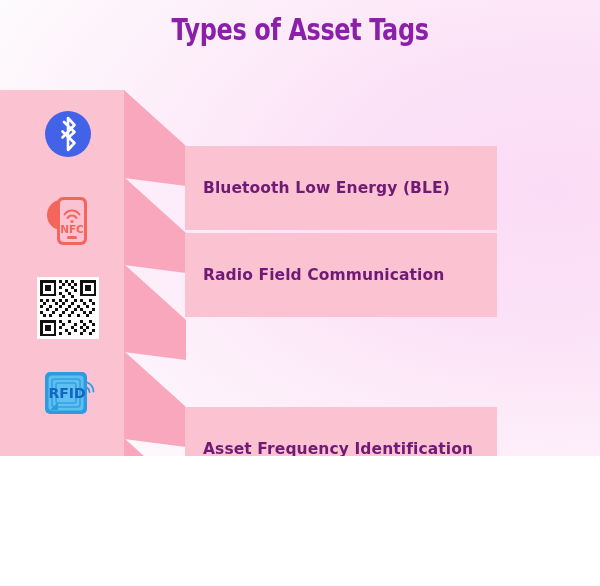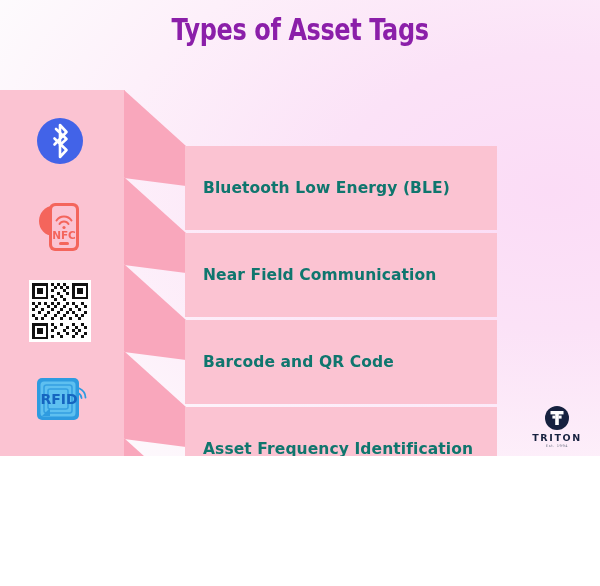--- a/index.html
+++ b/index.html
@@ -77,33 +77,33 @@
     height: 84px;
     background: #FBC3D2;
     display: flex;
     align-items: center;
   }
   .bar-label {
     padding-left: 18px;
     font-family: "DejaVu Sans", sans-serif;
     font-size: 15.5px;
     font-weight: bold;
-    color: #0f766e;
+    color: #701a75;
     letter-spacing: 0.1px;
     white-space: nowrap;
   }
 
   .icon-wrap {
     position: absolute;
-    left: 26px;
+    left: 34px;
     top: 10px;
     width: 68px;
     height: 68px;
     display: flex;
-    align-items: flex-end;
+    align-items: center;
     justify-content: center;
   }
 
   
   #logo {
     position: absolute;
     right: 12px;
     bottom: 8px;
     width: 62px;
     text-align: center;
@@ -163,21 +163,21 @@
         <rect x="28" y="43" width="10" height="3" rx="1.5" fill="#F4655C"></rect>
         <g fill="none" stroke="#F4655C" stroke-width="2" stroke-linecap="round">
           <path d="M25.5 21.5 a9 9 0 0 1 15 0"></path>
           <path d="M28.5 25 a5.2 5.2 0 0 1 9 0"></path>
         </g>
         <circle cx="33" cy="28.5" r="1.6" fill="#F4655C"></circle>
         <text x="33" y="40" text-anchor="middle" font-family="DejaVu Sans, sans-serif" font-size="10.5" font-weight="bold" fill="#F4655C">NFC</text>
       </svg>
     </div>
     <div class="bar">
-      <span class="bar-label">Near Field Communication</span>
+      <span class="bar-label">Radio Field Communication</span>
     </div>
   </div>
 
   <div class="row" style="top:264px;">
     <div class="icon-plate"></div>
     <div class="fold"></div>
     <div class="icon-wrap">
       <svg width="62" height="62" viewBox="0 0 62 62" shape-rendering="crispEdges">
         <rect x="0" y="0" width="62" height="62" fill="#FFFFFF"></rect>
         <g fill="#111111">
@@ -268,23 +268,20 @@
             <rect x="37" y="52" width="3" height="3"></rect>
           <rect x="46" y="52" width="3" height="3"></rect>
             <rect x="55" y="52" width="3" height="3"></rect>
           <rect x="22" y="55" width="3" height="3"></rect>
             <rect x="31" y="55" width="3" height="3"></rect>
           <rect x="43" y="55" width="3" height="3"></rect>
             <rect x="52" y="55" width="3" height="3"></rect>
         </g>
       </svg>
     </div>
-    <div class="bar">
-      <span class="bar-label">Barcode and QR Code</span>
-    </div>
   </div>
 
   <div class="row" style="top:351px;padding-left:48px;">
     <div class="icon-plate"></div>
     <div class="fold"></div>
     <div class="icon-wrap">
       <svg width="58" height="56" viewBox="0 0 58 56">
         <rect x="6" y="5" width="42" height="42" rx="5" fill="#2E9BE0"></rect>
         <rect x="9.5" y="8.5" width="35" height="35" rx="3.5" fill="#5EC0F0"></rect>
         <g fill="none" stroke="#2E9BE0" stroke-width="1.6" opacity="0.85">
@@ -323,27 +320,14 @@
         </g>
         <path d="M31 4 C24.4 4 19 9.4 19 16 C19 25 31 37 31 37 C31 37 43 25 43 16 C43 9.4 37.6 4 31 4 Z" fill="#E8392B"></path>
         <circle cx="31" cy="16" r="6" fill="#FFFFFF"></circle>
       </svg>
     </div>
     <div class="bar">
       <span class="bar-label">GPS</span>
     </div>
   </div>
 
-  <div id="logo">
-    <div class="mark">
-      <svg width="26" height="26" viewBox="0 0 26 26">
-        <circle cx="13" cy="13" r="12" fill="#16213F"></circle>
-        <rect x="6.5" y="6" width="13" height="3.4" fill="#FFFFFF"></rect>
-        <rect x="11.2" y="6" width="3.6" height="14" fill="#FFFFFF"></rect>
-        <rect x="8.4" y="10.6" width="3" height="3" fill="#FFFFFF"></rect>
-        <rect x="14.6" y="10.6" width="3" height="3" fill="#FFFFFF"></rect>
-      </svg>
-    </div>
-    <div class="wordmark">TRITON</div>
-    <div class="tagline">Est. 1994</div>
-  </div>
 
 </div>
 
 </body></html>

